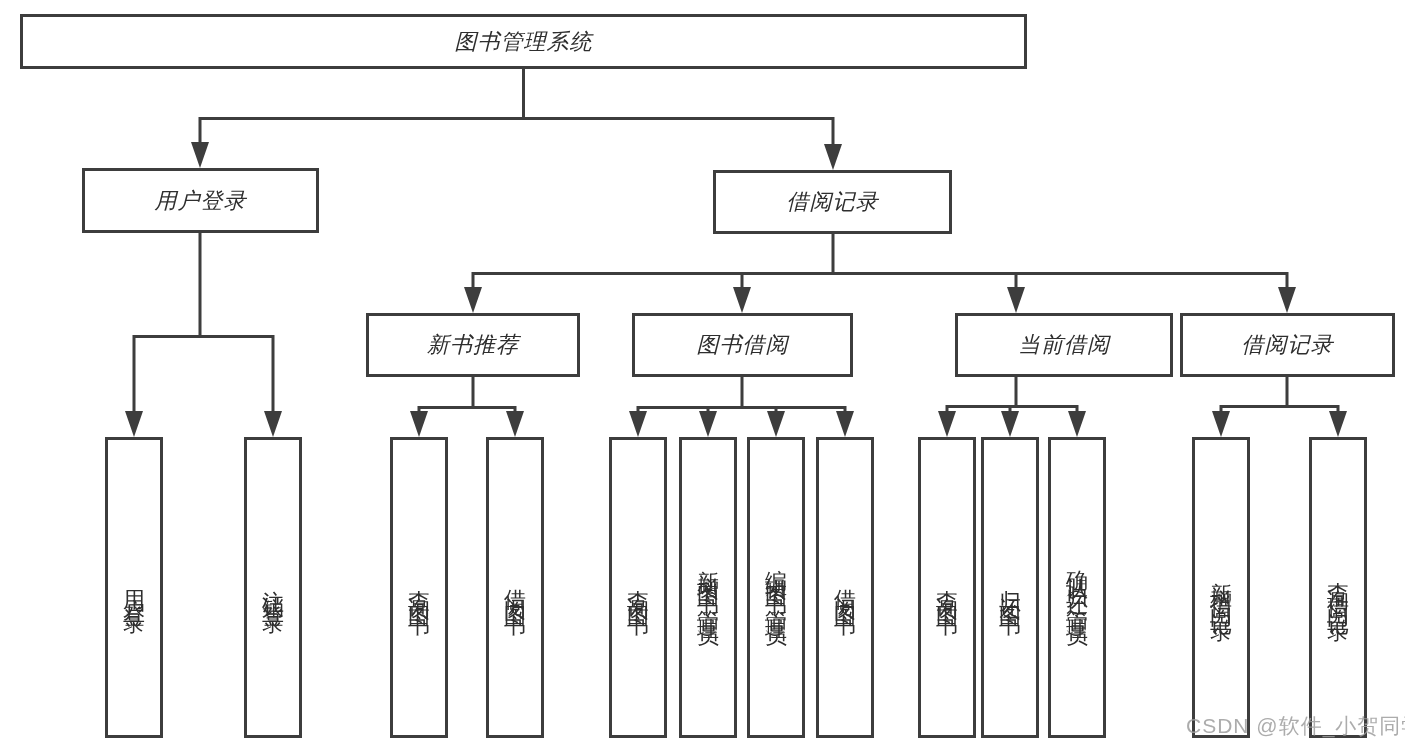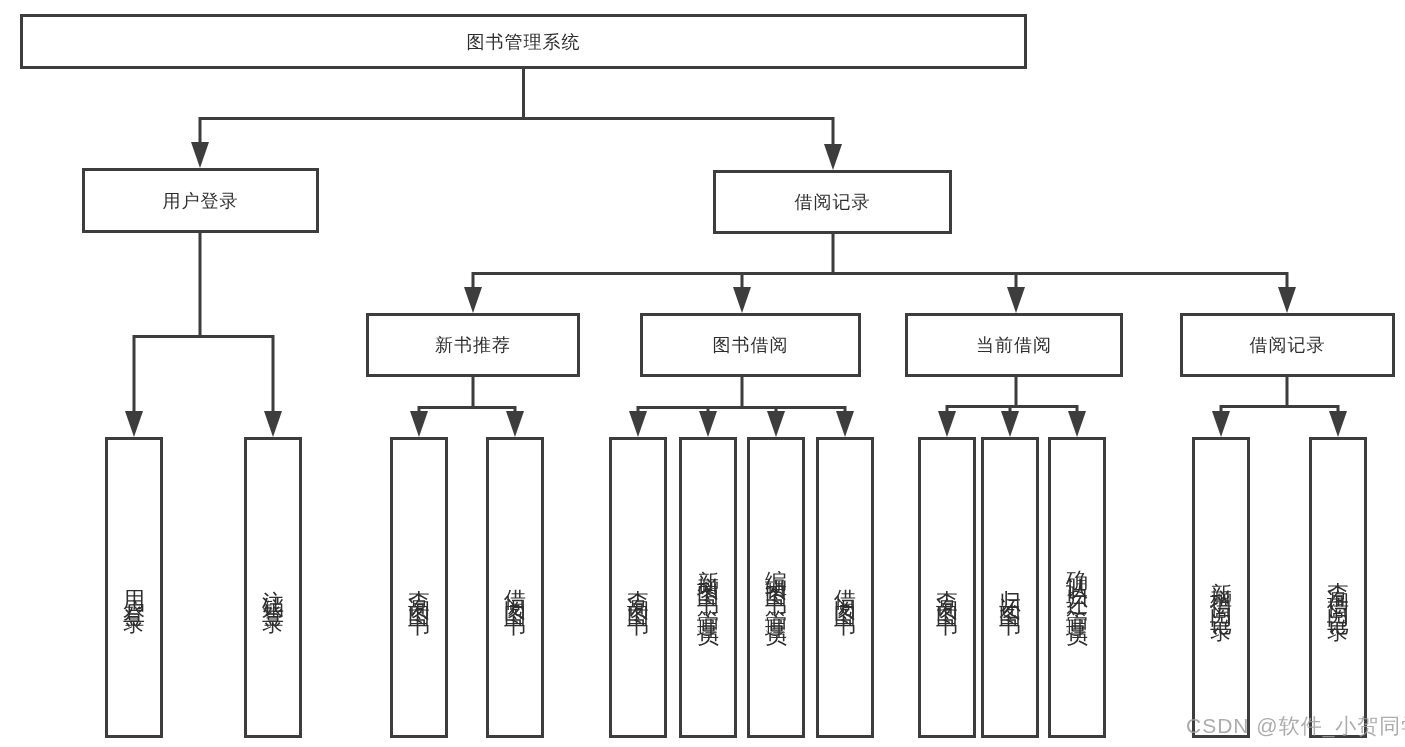--- a/index.html
+++ b/index.html
@@ -29,23 +29,24 @@
     position: absolute;
     box-sizing: border-box;
     background: #ffffff;
     border: 3px solid #3d3d3d;
     display: flex;
     align-items: center;
     justify-content: center;
     color: #2e2e2e;
   }
   .box.h .label {
-    font-size: 18px;
+    font-size: 22px;
     letter-spacing: 1px;
     white-space: nowrap;
+    font-style: italic;
   }
   .box.v .label {
     writing-mode: vertical-rl;
     text-orientation: mixed;
     font-size: 22px;
     line-height: 1;
     letter-spacing: 8px;
     white-space: nowrap;
   }
   .watermark {
@@ -111,24 +112,24 @@
   <div class="box h" style="left:82px; top:168px; width:237px; height:65px;">
     <span class="label">用户登录</span>
   </div>
   <div class="box h" style="left:713px; top:170px; width:239px; height:64px;">
     <span class="label">借阅记录</span>
   </div>
 
   <div class="box h" style="left:366px; top:313px; width:214px; height:64px;">
     <span class="label">新书推荐</span>
   </div>
-  <div class="box h" style="left:632px; top:313px; width:221px; height:64px;margin-left:8px;">
+  <div class="box h" style="left:632px; top:313px; width:221px; height:64px;">
     <span class="label">图书借阅</span>
   </div>
-  <div class="box h" style="left:905px; top:313px; width:218px; height:64px;">
+  <div class="box h" style="left:955px; top:313px; width:218px; height:64px;">
     <span class="label">当前借阅</span>
   </div>
   <div class="box h" style="left:1180px; top:313px; width:215px; height:64px;">
     <span class="label">借阅记录</span>
   </div>
 
   <div class="box v" style="left:105px; top:437px; width:58px; height:301px;">
     <span class="label">用户登录</span>
   </div>
   <div class="box v" style="left:244px; top:437px; width:58px; height:301px;">

